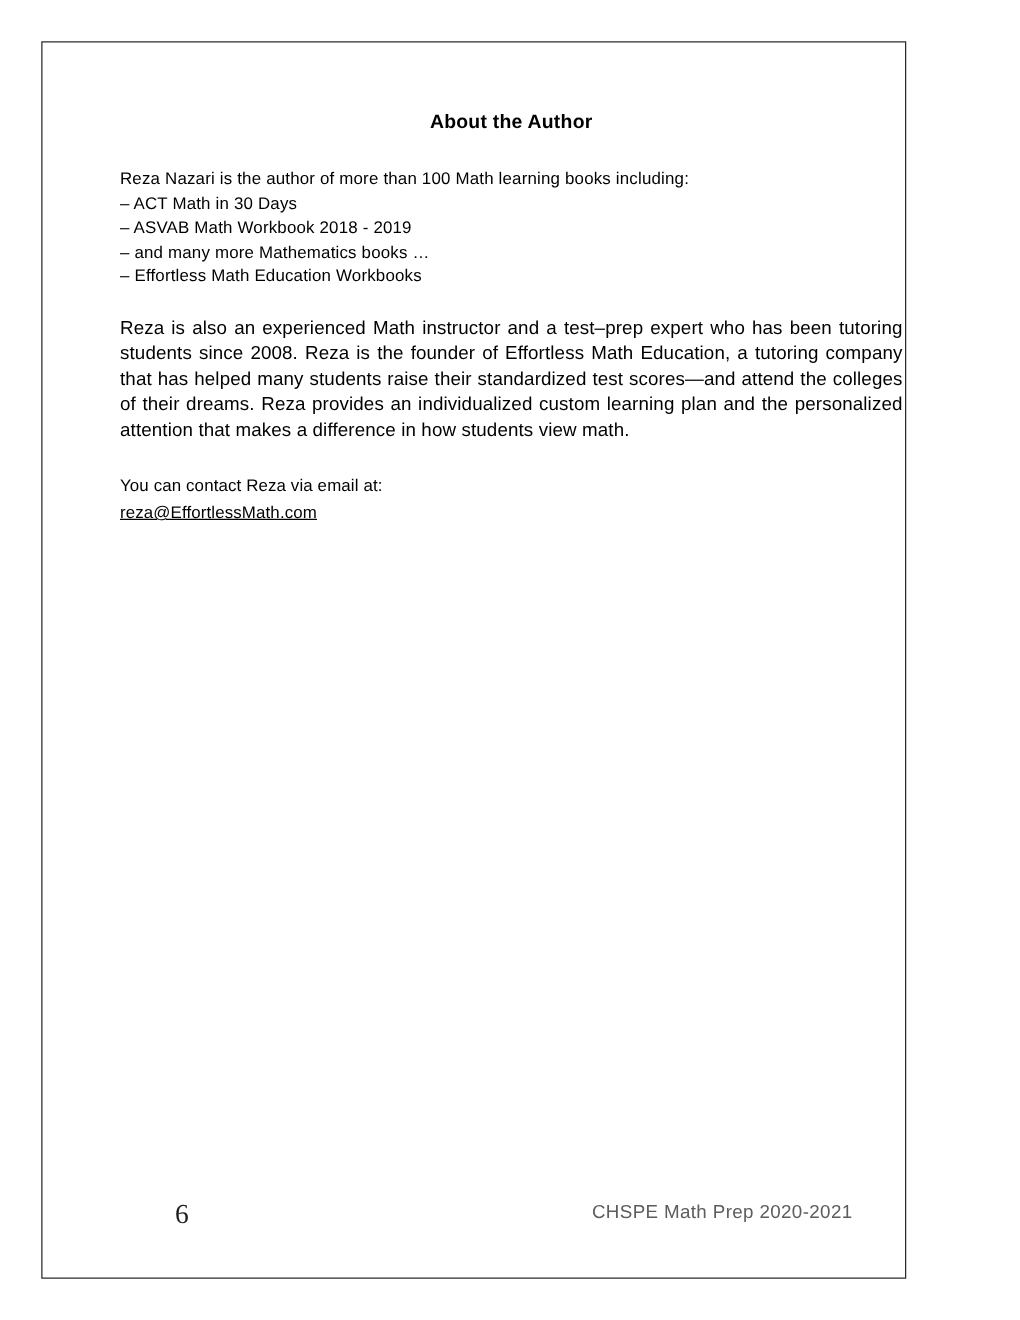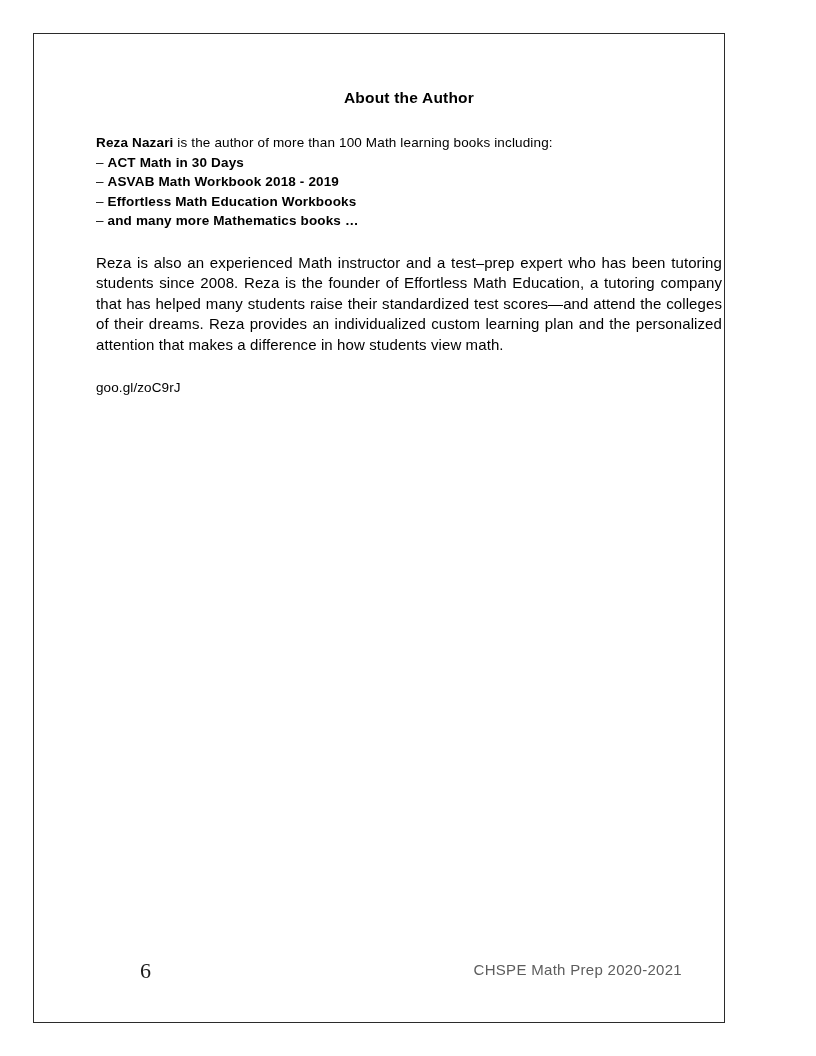--- a/index.html
+++ b/index.html
@@ -40,21 +40,21 @@
   }
   .list-block {
     font-size: 13.5px;
     line-height: 19.6px;
     letter-spacing: 0.15px;
   }
   .list-block .row {
     white-space: nowrap;
   }
   .b {
-    font-weight: bold;
+    font-weight: normal;
   }
   .para {
     font-size: 15px;
     line-height: 20.5px;
     text-align: justify;
     letter-spacing: 0.1px;
     margin-top: 22px;
   }
   .contact-block {
     margin-top: 24px;
@@ -114,33 +114,36 @@
 
       <div class="row">
         <span>– </span><span class="b">ACT Math in 30 Days</span><span></span>
       </div>
 
       <div class="row">
         <span>– </span><span class="b">ASVAB Math Workbook 2018 - 2019</span><span></span>
       </div>
 
       <div class="row">
-        <span>– </span><span class="b">Effortless Math Education Workbooks</span><span></span>
+        <span>– </span><span class="b">and many more Mathematics books …</span><span></span>
       </div>
 
       <div class="row">
-        <span>– </span><span class="b">and many more Mathematics books …</span><span></span>
+        <span>– </span><span class="b">Effortless Math Education Workbooks</span><span></span>
       </div>
     </div>
 
     <p class="para">Reza is also an experienced Math instructor and a test–prep expert who has been tutoring students since 2008. Reza is the founder of Effortless Math Education, a tutoring company that has helped many students raise their standardized test scores—and attend the colleges of their dreams. Reza provides an individualized custom learning plan and the personalized attention that makes a difference in how students view math.</p>
 
+    <div class="contact-block">
+      <div>You can contact Reza via email at:</div>
+      <div><span class="email-link">reza@EffortlessMath.com</span></div>
+    </div>
 
     <div class="profile-block">
-      <div>goo.gl/zoC9rJ</div>
     </div>
 
   </div>
 
   <div class="footer">
     <div class="page-number">6</div>
     <div class="footer-title">CHSPE Math Prep 2020-2021</div>
   </div>
 
 </div>

